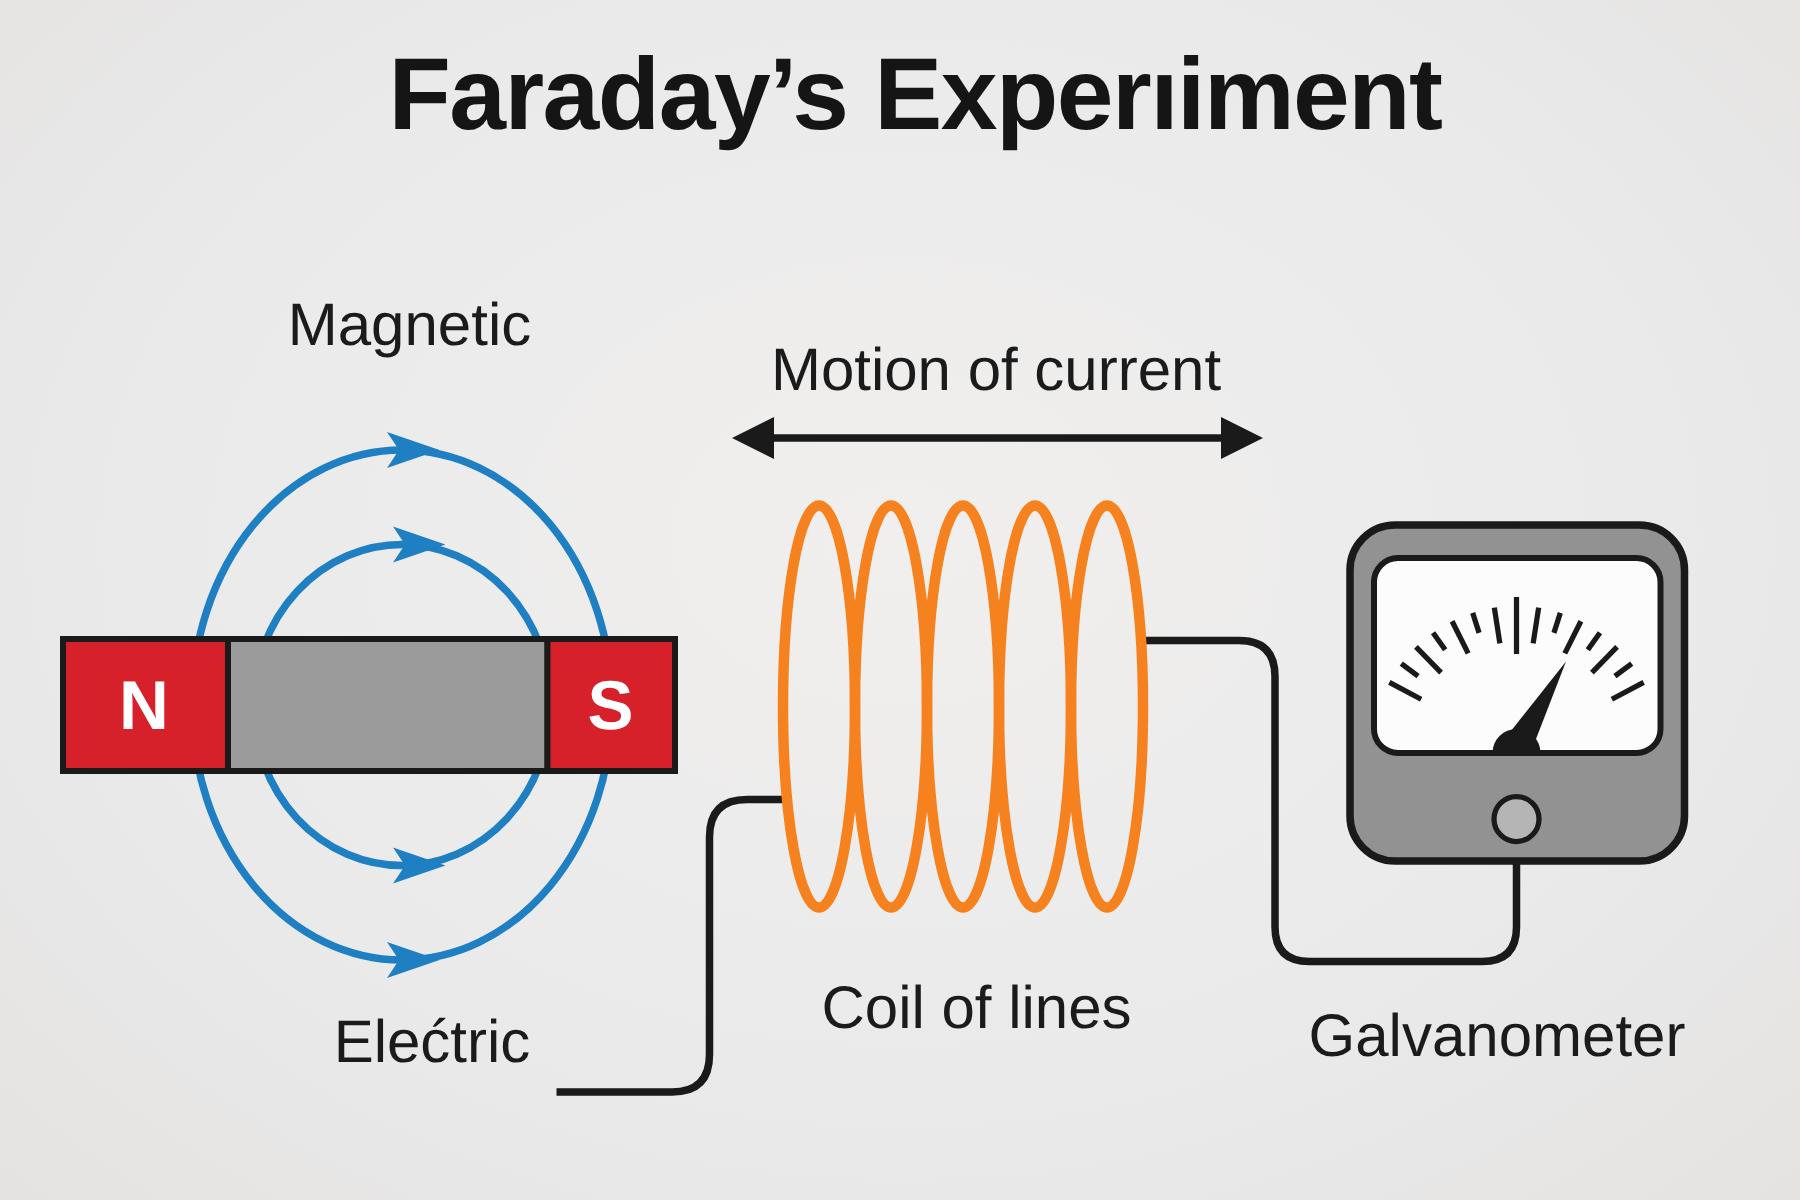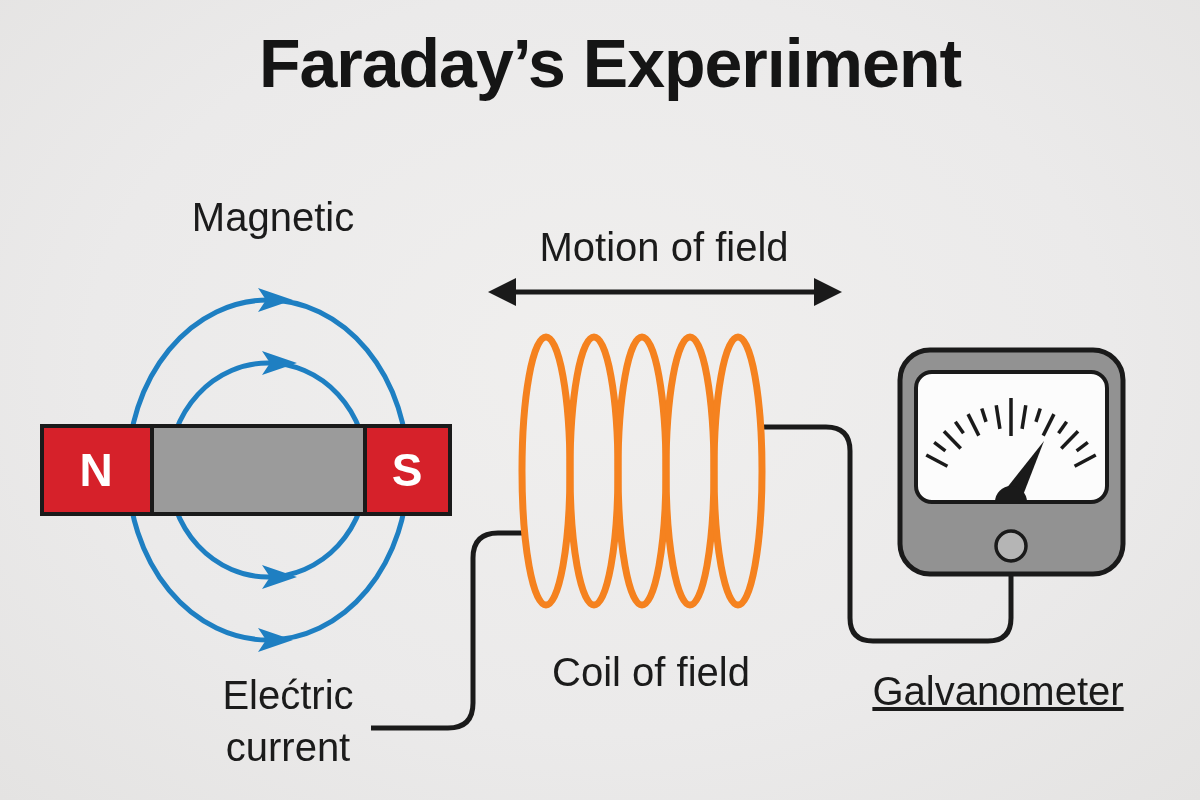--- a/index.html
+++ b/index.html
@@ -97,27 +97,26 @@
       <circle cx="1011" cy="546" r="15" fill="#b5b5b5" stroke="#1a1a1a" stroke-width="3.5"></circle>
     </g>
   </svg>
 
   <div class="title" style="left:610px;top:26px;">Faraday’s Experıiment</div>
 
   <div class="label" style="left:273px;top:193px;">
     <div>Magnetic</div>
   </div>
 
-  <div class="label" style="left:664px;top:223px;">Motion of field</div>
+  <div class="label" style="left:664px;top:223px;">Motion of current</div>
 
-  <div class="label" style="left:651px;top:648px;">Coil of field</div>
+  <div class="label" style="left:651px;top:648px;">Coil of lines</div>
 
   <div class="label" style="left:288px;top:669px;line-height:52px;">
     <div>Elećtric</div>
-    <div>current</div>
   </div>
 
-  <div class="label" style="left:998px;top:667px;text-decoration:underline;">Galvanometer</div>
+  <div class="label" style="left:998px;top:667px;">Galvanometer</div>
 
   <div class="pole-label" style="left:96px;top:470px;">N</div>
   <div class="pole-label" style="left:407px;top:470px;">S</div>
 
 </div>
 
 </body></html>

